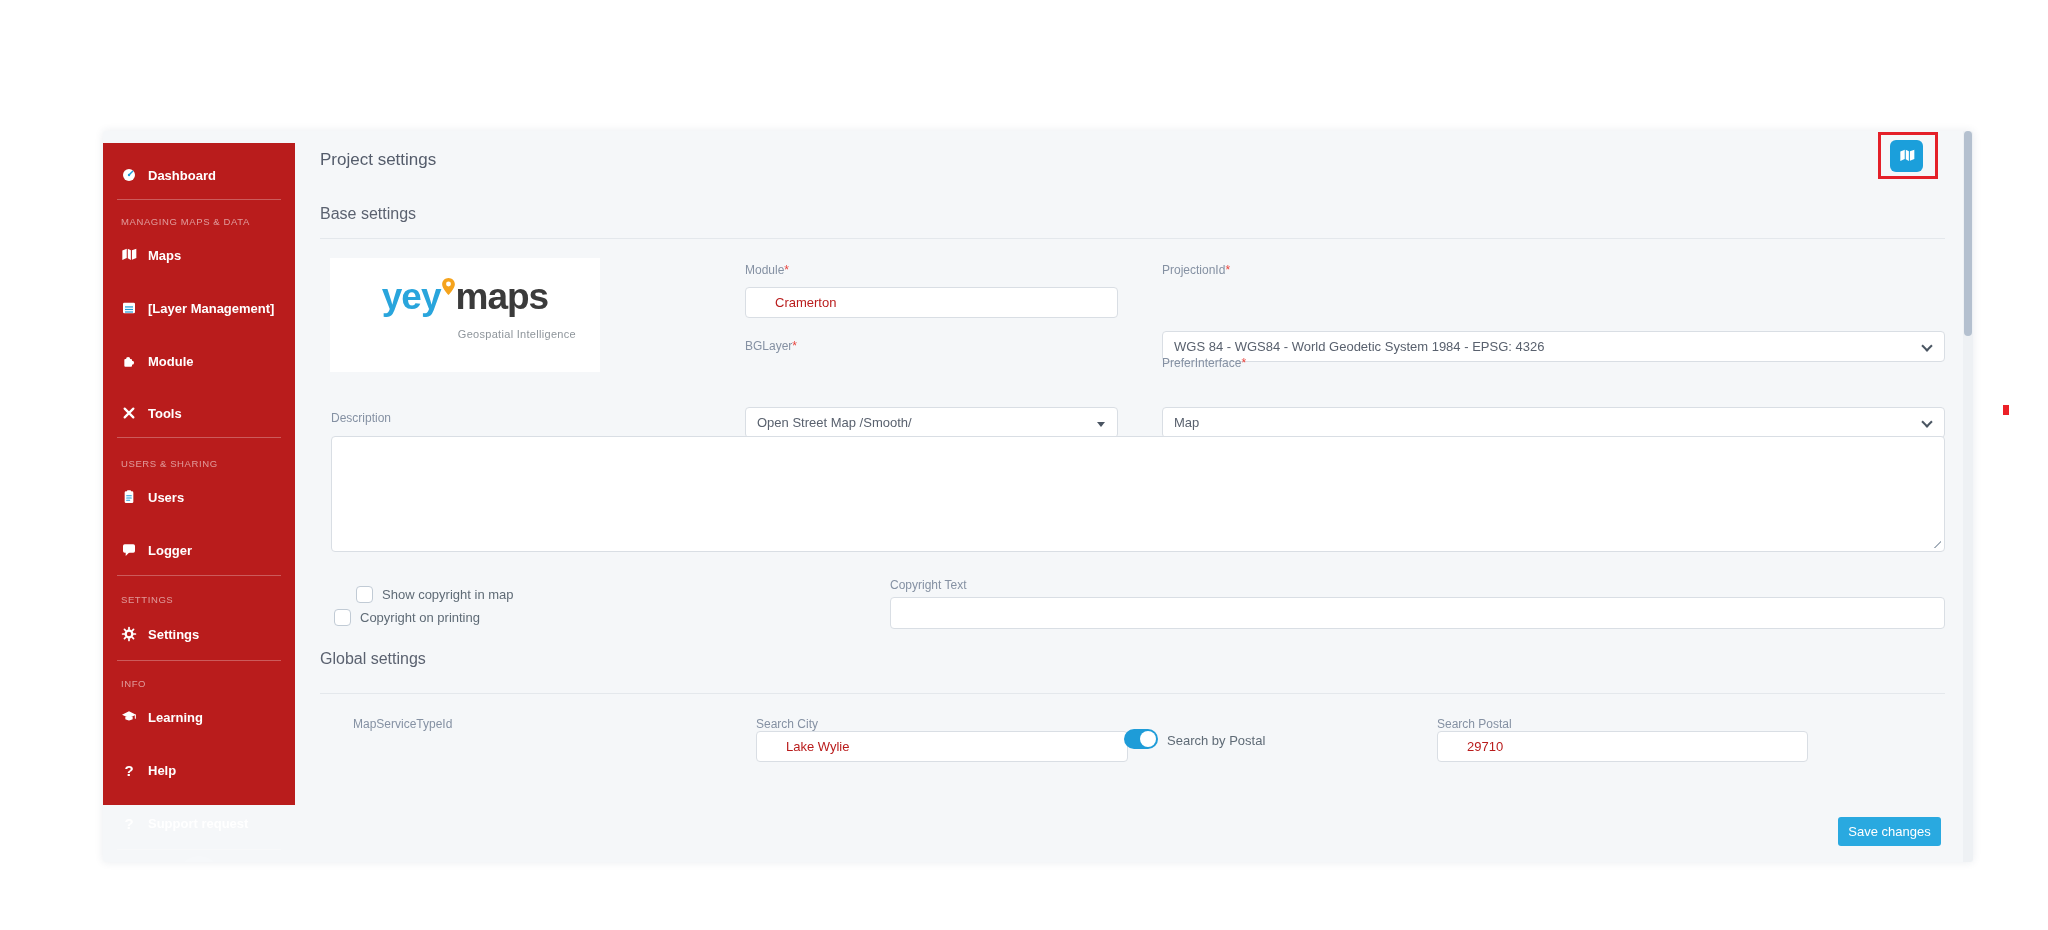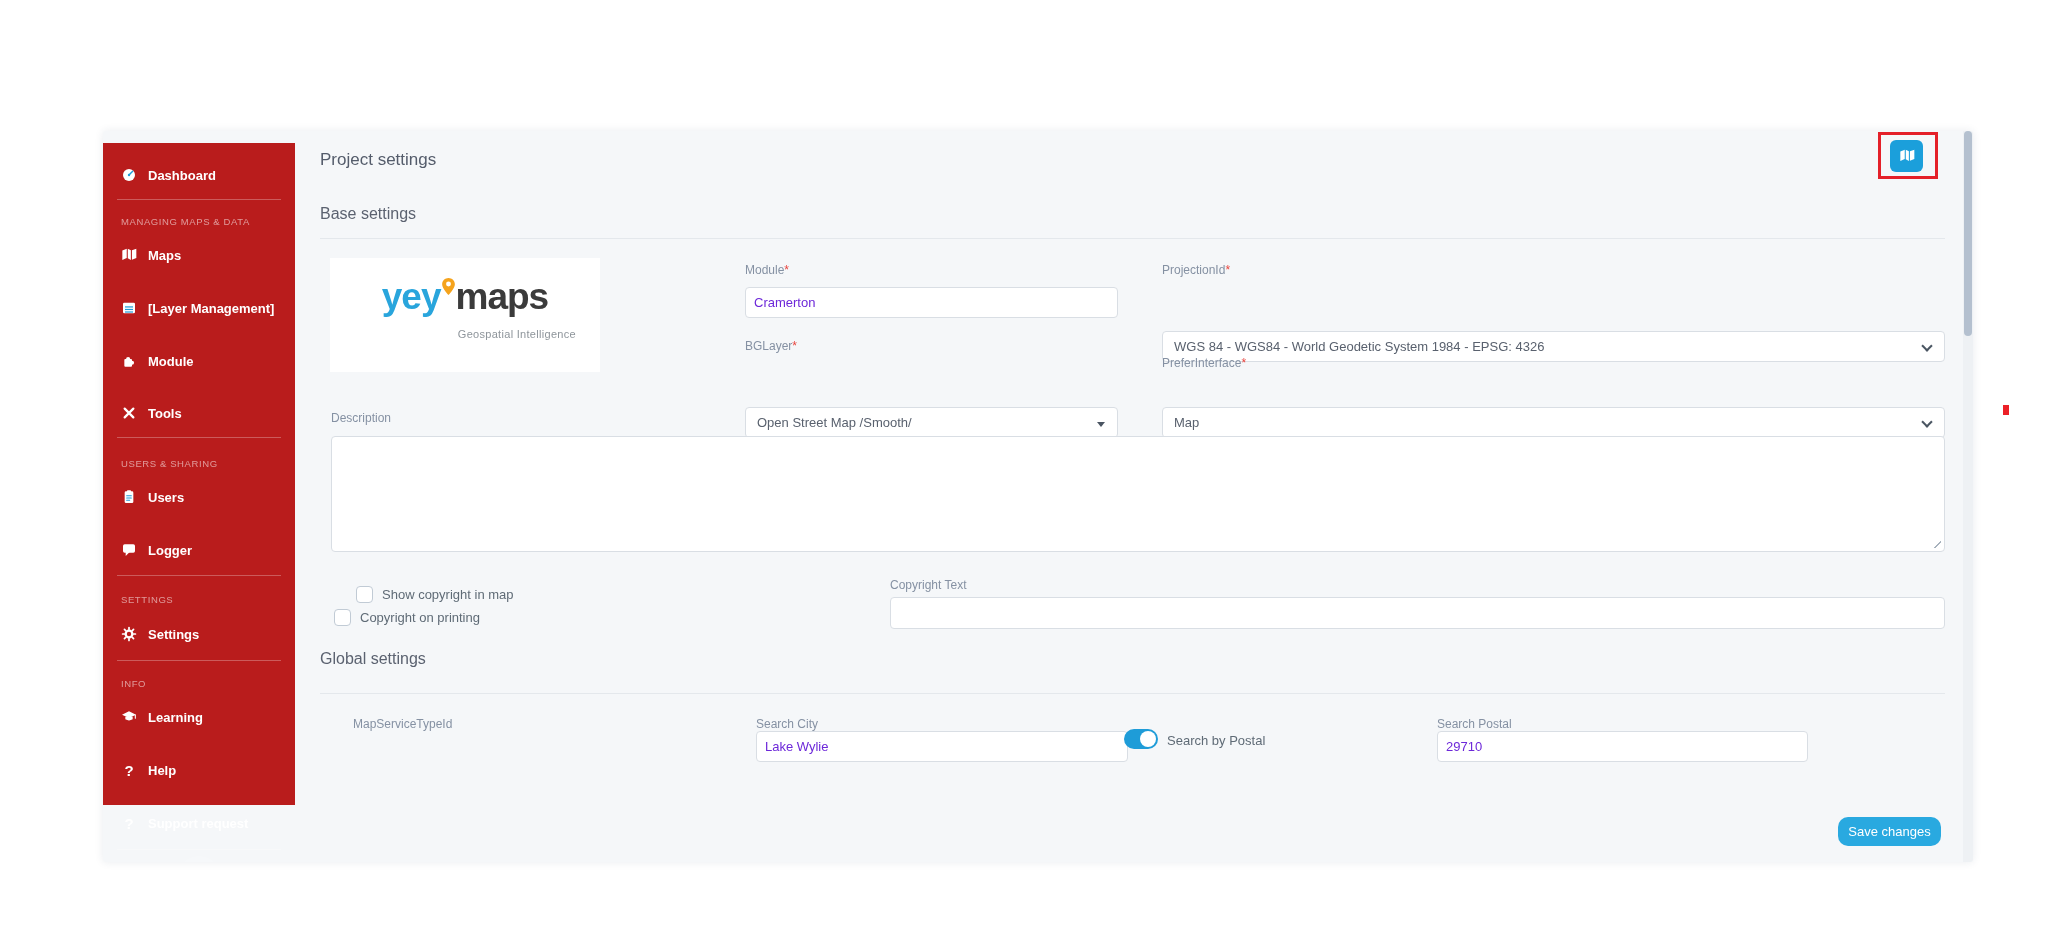--- a/index.html
+++ b/index.html
@@ -29,39 +29,39 @@
   .annot { position:absolute; left:1775px; top:1px; width:60px; height:47px; border:3px solid #e42029; }
 
   .logo-card { position:absolute; left:227px; top:127px; width:270px; height:114px; background:#ffffff; }
   .logo-line { position:absolute; left:0; top:18px; width:100%; text-align:center; font-size:37px; font-weight:700; letter-spacing:-1px; color:#3b3b3b; }
   .logo-yey { color:#29a5dc; }
   .logo-pin { display:inline-block; width:13px; height:17px; position:relative; top:-14px; margin:0 1px; }
   .logo-sub { position:absolute; right:24px; top:70px; font-size:11px; color:#8e959b; letter-spacing:0.3px; }
 
   .flabel { position:absolute; font-size:12px; color:#8591a3; }
   .req { color:#e9453f; }
-  .tinput { position:absolute; height:31px; background:#fff; border:1px solid #d9dee4; border-radius:4px; font-family:"Liberation Sans",sans-serif; font-size:13px; color:#6d28d9; padding:0 8px; outline:none; }
+  .tinput { position:absolute; height:31px; background:#fff; border:1px solid #d9dee4; border-radius:4px; font-family:"Liberation Sans",sans-serif; font-size:13px; color:#b91c1c; padding:0 29px; outline:none; }
   .selbox { position:absolute; height:31px; background:#fff; border:1px solid #d9dee4; border-radius:4px; font-size:13px; color:#59616e; display:flex; align-items:center; padding:0 28px 0 11px; cursor:pointer; white-space:nowrap; overflow:hidden;margin-top:44px; }
   .chev { position:absolute; right:13px; top:10px; width:8px; height:8px; border-right:2px solid #4a5562; border-bottom:2px solid #4a5562; transform:rotate(45deg); }
   .caret { position:absolute; right:12px; top:14px; width:0; height:0; border-left:4px solid transparent; border-right:4px solid transparent; border-top:5px solid #4a5562; }
 
   .descbox { position:absolute; left:228px; top:305px; width:1614px; height:116px; background:#fff; border:1px solid #d9dee4; border-radius:4px; }
   .rsz { position:absolute; right:3px; bottom:3px; width:10px; height:10px;
          background:repeating-linear-gradient(135deg,#a8b2bd 0 1.5px,transparent 1.5px 4.5px);
          clip-path:polygon(100% 0,100% 100%,0 100%); }
 
   .cbrow { position:absolute; display:flex; align-items:center; gap:9px; cursor:pointer; }
   .cbox { width:17px; height:17px; background:#fff; border:1px solid #c1cbd5; border-radius:4px; }
   .cblabel { font-size:13px; color:#5f6b76; }
 
   .toggle { position:absolute; left:1021px; top:598px; width:34px; height:20px; border-radius:10px; background:#1e9cd8; cursor:pointer; }
   .knob { position:absolute; right:2px; top:2px; width:16px; height:16px; border-radius:50%; background:#fff; }
   .toggle-label { position:absolute; left:1064px; top:602px; font-size:13px; color:#5f6b76; }
 
-  .savebtn { position:absolute; left:1735px; top:686px; width:103px; height:29px; background:#29a9e0; color:#fff; border:none; border-radius:10px; font-family:"Liberation Sans",sans-serif; font-size:13px; cursor:pointer; }
+  .savebtn { position:absolute; left:1735px; top:686px; width:103px; height:29px; background:#29a9e0; color:#fff; border:none; border-radius:3px; font-family:"Liberation Sans",sans-serif; font-size:13px; cursor:pointer; }
 
   .scrollbar { position:absolute; left:1860px; top:0; width:10px; height:731px; background:#eef1f4; }
   .thumb { position:absolute; left:1px; top:0; width:8px; height:205px; background:#b4c0cf; border-radius:4px; }
 
   .artifact { position:absolute; left:2003px; top:405px; width:6px; height:10px; background:#ec2027; }
 </style>
 </head>
 <body>
 
 <div id="app">

